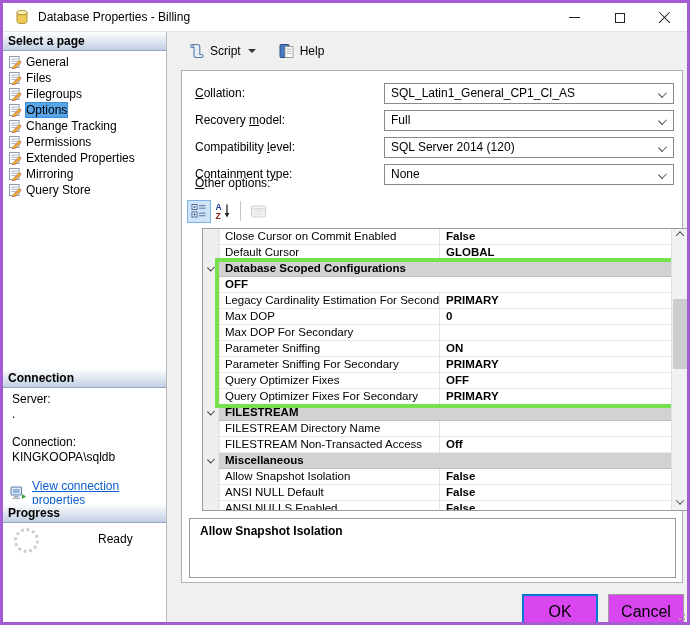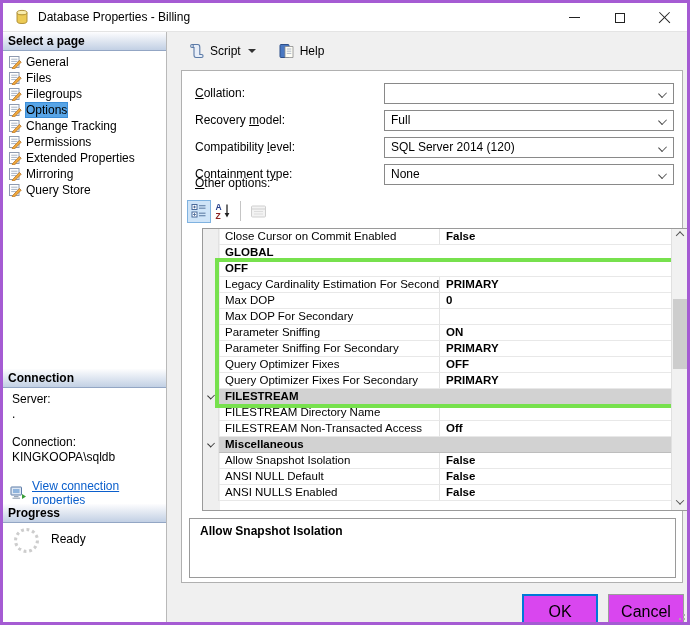--- a/index.html
+++ b/index.html
@@ -36,21 +36,21 @@
   .page-item{display:flex;align-items:center;height:16px;padding-left:5px;font-size:12px;cursor:default;white-space:nowrap;}
   .page-item .pg-ic{flex:none;width:14px;height:14px;margin-right:4px;}
   .page-item.selected .lbl{background:var(--sel-blue);outline:1px solid #3c8ed8;}
   .hdr-connection{position:absolute;left:0;right:0;top:337px;}
   .conn-block{position:absolute;left:0;right:0;top:360px;font-size:12px;}
   .conn-block .row{padding-left:9px;line-height:15px;}
   .conn-link-row{display:flex;align-items:center;margin-top:14px;padding-left:7px;}
   .conn-link-row svg{flex:none;margin-right:5px;}
   a.conn-link{color:var(--link-blue);text-decoration:underline;font-size:12px;cursor:pointer;}
   .hdr-progress{position:absolute;left:0;right:0;top:472px;}
-  .progress-block{position:absolute;left:0;right:0;top:494px;display:flex;align-items:flex-start;}
+  .progress-block{position:absolute;left:0;right:0;top:494px;display:flex;align-items:flex-start;gap:47px;}
   .spinner{flex:none;width:25px;height:25px;margin-left:11px;margin-top:2px;border:3.5px dotted #cdcdcd;border-radius:50%;}
   .progress-text{margin-left:12px;margin-top:6px;font-size:12px;}
 
   
   .main{position:absolute;left:169px;top:29px;right:0;bottom:0;background:#f0f0f0;}
   .toolbar{position:absolute;left:0;top:0;right:0;height:37px;display:flex;align-items:center;padding-left:9px;}
   .tb-btn{display:flex;align-items:center;padding:3px 5px;font-size:12px;cursor:default;}
   .tb-btn svg{margin-right:4px;}
   .caret-down{width:0;height:0;border-left:4px solid transparent;border-right:4px solid transparent;border-top:4px solid #333;margin-left:7px;margin-right:2px;}
   .tb-gap{width:10px;}
@@ -270,20 +270,21 @@
         </svg>
         <span>Help</span>
       </div>
     </div>
 
     <div class="content-panel">
       <div id="form-rows">
           <div class="form-row" style="top: 12px;">
     <span class="flabel"><u>C</u>ollation:</span>
     <div class="combo">
+      <span>SQL_Latin1_General_CP1_CI_AS</span>
       <span class="chev"></span>
     </div>
   </div>
           <div class="form-row" style="top: 39px;">
     <span class="flabel">Recovery <u>m</u>odel:</span>
     <div class="combo">
       <span>Full</span>
       <span class="chev"></span>
     </div>
   </div>
@@ -342,21 +343,28 @@
       <div class="prop-grid">
         <div class="gutter-col"></div>
         <div class="grid-rows" id="grid-rows">
             <div class="g-row">
     <div class="g-gutter"></div>
     <div class="g-name">Close Cursor on Commit Enabled</div>
     <div class="g-val">False</div>
   </div>
             <div class="g-row">
     <div class="g-gutter"></div>
+    <div class="g-name">Default Cursor</div>
     <div class="g-val">GLOBAL</div>
+  </div>
+            <div class="g-row category">
+    <div class="g-gutter">
+                <span class="cat-chev"></span>
+              </div>
+    <div class="g-cat">Database Scoped Configurations</div>
   </div>
             <div class="g-row">
     <div class="g-gutter"></div>
     <div class="g-val">OFF</div>
   </div>
             <div class="g-row">
     <div class="g-gutter"></div>
     <div class="g-name">Legacy Cardinality Estimation For Secondary</div>
     <div class="g-val">PRIMARY</div>
   </div>

